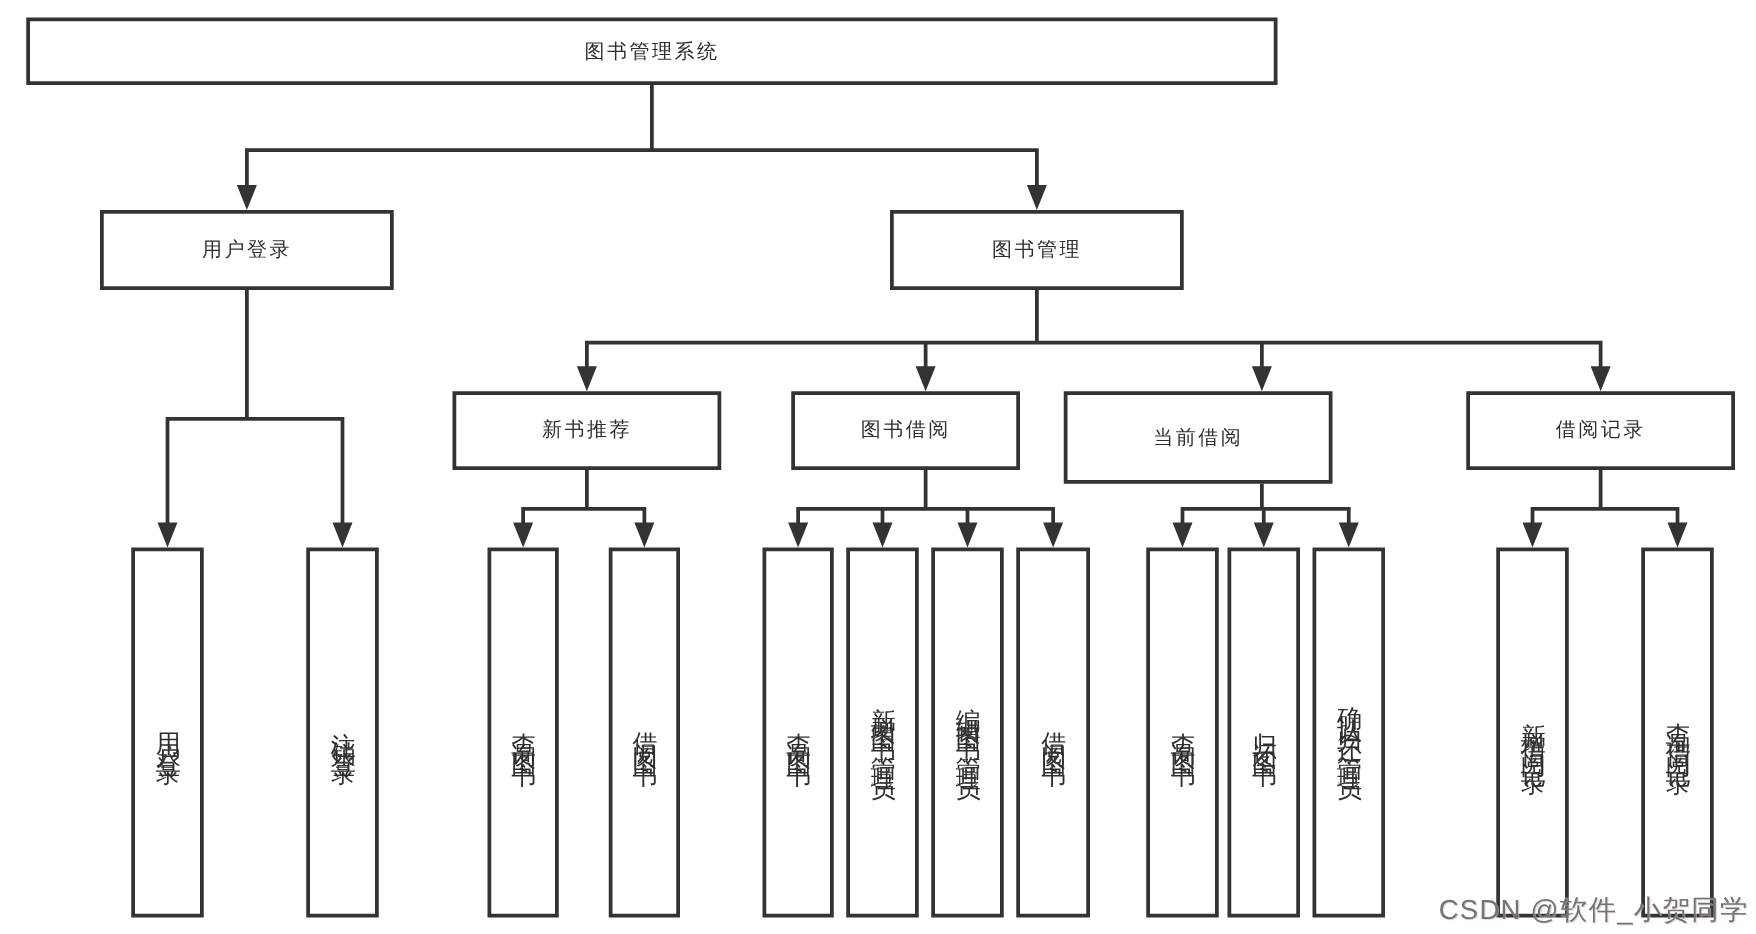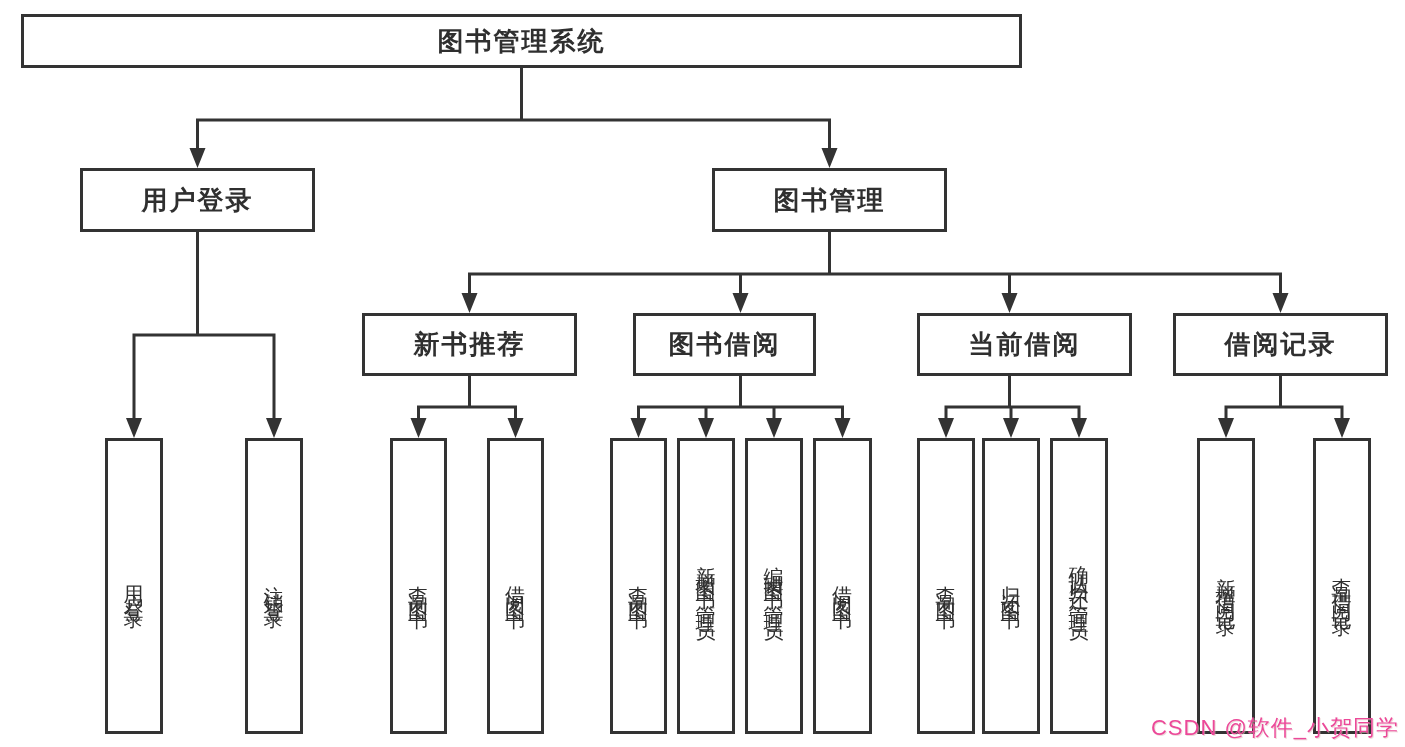--- a/index.html
+++ b/index.html
@@ -5,28 +5,28 @@
   html,body{margin:0;padding:0;background:#ffffff;}
   .canvas{
     position:relative;width:1405px;height:747px;background:#ffffff;
     font-family:"Liberation Sans",sans-serif;overflow:hidden;color:#2f2f2f;
   }
   svg.connectors{position:absolute;left:0;top:0;width:1405px;height:747px;}
   .box{
     position:absolute;box-sizing:border-box;border:3px solid #333333;background:#ffffff;
     display:flex;align-items:center;justify-content:center;
   }
-  .h-label{font-size:26px;letter-spacing:2px;white-space:nowrap;font-weight:bold;}
+  .h-label{font-size:16px;letter-spacing:2px;white-space:nowrap;}
   .leaf .v-label{
     writing-mode:vertical-rl;text-orientation:mixed;
     font-size:20px;letter-spacing:8px;line-height:1.1;white-space:nowrap;
   }
   .watermark{
     position:absolute;right:6px;bottom:4px;font-size:22px;letter-spacing:1px;
-    color:#ec4899;text-shadow:1px 1px 0 rgba(222,188,188,0.55);z-index:5;white-space:nowrap;
+    color:#737373;text-shadow:1px 1px 0 rgba(222,188,188,0.55);z-index:5;white-space:nowrap;
   }
 </style>
 </head>
 <body>
 
 <div class="canvas">
 
   <svg class="connectors" viewBox="0 0 1405 747" xmlns="http://www.w3.org/2000/svg">
     <path fill="none" stroke="#333333" stroke-width="3" d="M521.5 68 V121.5 M196 120 H831 M197.5 120 V150 M829.5 120 V150
              M197.5 232 V336.5 M132.5 335 H275.5 M134 335 V420 M274 335 V420
@@ -66,21 +66,21 @@
   <div class="box" style="left:712px;top:168px;width:235px;height:64px">
     <span class="h-label">图书管理</span>
   </div>
 
   <div class="box" style="left:362px;top:313px;width:215px;height:63px">
     <span class="h-label">新书推荐</span>
   </div>
   <div class="box" style="left:633px;top:313px;width:183px;height:63px">
     <span class="h-label">图书借阅</span>
   </div>
-  <div class="box" style="left:917px;top:313px;width:215px;height:63px">
+  <div class="box" style="left:851px;top:313px;width:215px;height:74px">
     <span class="h-label">当前借阅</span>
   </div>
   <div class="box" style="left:1173px;top:313px;width:215px;height:63px">
     <span class="h-label">借阅记录</span>
   </div>
 
   <div class="box leaf" style="left:105px;top:438px;width:58px;height:296px">
     <span class="v-label">用户登录</span>
   </div>
   <div class="box leaf" style="left:245px;top:438px;width:58px;height:296px">

